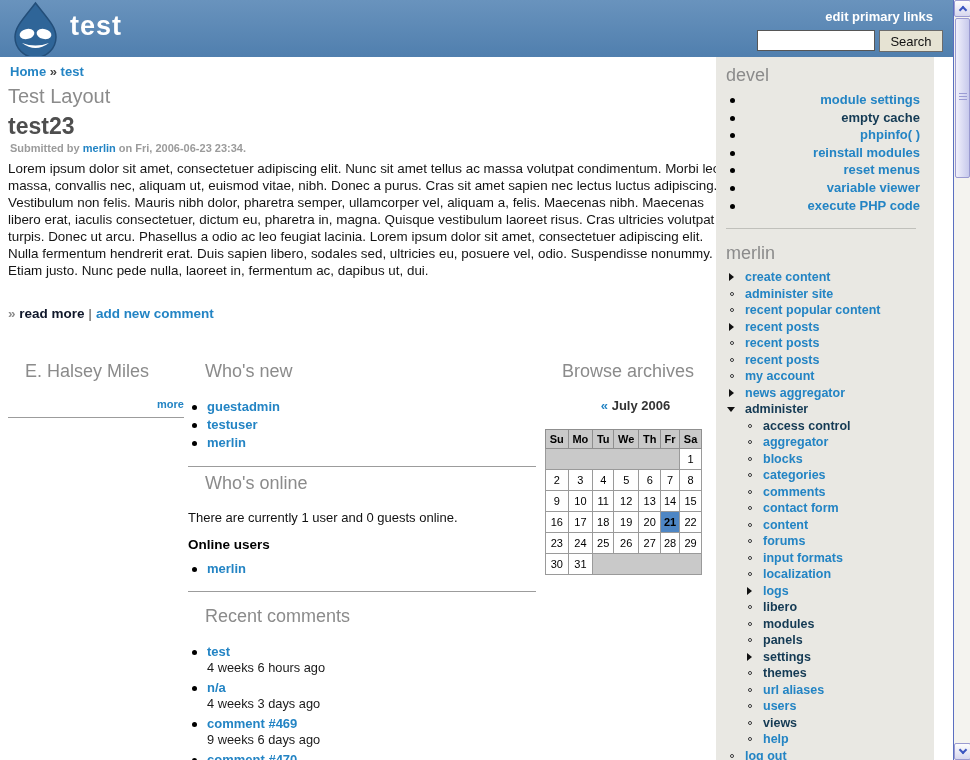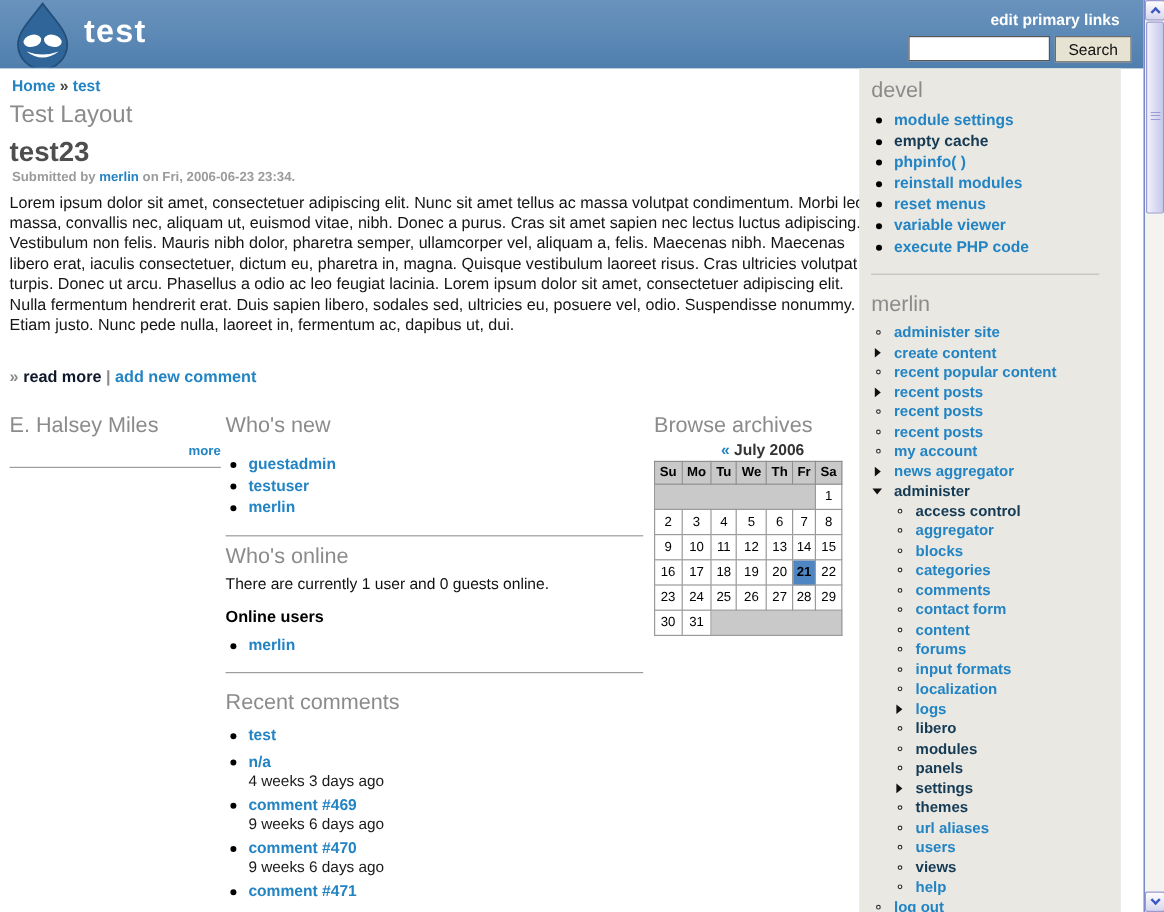--- a/index.html
+++ b/index.html
@@ -25,21 +25,21 @@
   #section-title { position:absolute; left:8px; top:85px; font-size:20px; color:#8b8b8b; }
   #node-title { position:absolute; left:8px; top:113px; font-size:23px; font-weight:bold; color:#4e4e4e; }
   #submitted { position:absolute; left:10px; top:142px; font-size:11px; color:#9b9b9b; font-weight:bold; }
   #submitted a { font-size:11px; }
   #node-body { position:absolute; left:8px; top:160px; width:724px; font-size:13.4px; line-height:17px; color:#151515; }
   #node-links { position:absolute; left:8px; top:306px; font-size:13.5px; font-weight:bold; }
   #node-links .marker, #node-links .sep { color:#8a8a8a; }
   #node-links .read-more { color:#0f172a; }
 
   
-  h2.sec { font-size:18px; font-weight:normal; color:#8b8b8b; margin:0; line-height:20px; }
+  h2.sec { font-size:18px; font-weight:normal; color:#8b8b8b; margin:17px; line-height:20px; }
   ul.plain { list-style:none; margin:0; padding:0; }
   ul.plain li { position:relative; padding-left:19px; line-height:18px; font-size:13px; }
   .b { position:absolute; display:inline-block; }
   .b.disc { left:4px; top:7px; width:5px; height:5px; background:#000; border-radius:50%; }
   .b.circle { left:4px; top:6px; width:4px; height:4px; background:#fff; border:1px solid #333; border-radius:50%; }
   .b.collapsed { left:3px; top:4px; width:0; height:0; border-left:5px solid #111;
                  border-top:4px solid transparent; border-bottom:4px solid transparent; }
   .b.expanded { left:1px; top:6px; width:0; height:0; border-top:5px solid #111;
                 border-left:4px solid transparent; border-right:4px solid transparent; }
   hr.rule { border:none; border-top:1px solid #9c9c9c; margin:0; }
@@ -56,36 +56,36 @@
   #online-list { margin-top:8px; }
   #recent-h { margin-top:14px; }
   #comment-list { margin-top:9px; }
   #comment-list li { margin-bottom:4px; }
   #comment-list .ago { font-weight:normal; font-size:12.8px; color:#1a1a1a; line-height:14px; }
   #comment-list a { line-height:15px; display:inline-block; }
 
   
   #cal-col { position:absolute; left:545px; top:344px; width:181px; }
   #cal-caption { text-align:center; font-size:13px; margin-top:3px; color:#333; font-weight:bold; }
-  #cal-table { border-collapse:collapse; width:157px; margin-top:2px; font-size:11px;
+  #cal-table { border-collapse:collapse; width:157px; margin-top:16px; font-size:11px;
                border:1px solid #8f8f8f; }
   #cal-table th { background:#c9c9c9; border:1px solid #8f8f8f; font-size:11px; height:19px;
                   color:#000; padding:0 2px; }
   #cal-table td { background:#fff; border:1px solid #9a9a9a; text-align:center; height:21px;
                   color:#000; padding:0; }
   #cal-table td.empty { background:#c9c9c9; }
   #cal-table td.selected { background:#4e86c4; font-weight:bold; }
 
   
   #sidebar { position:absolute; left:716px; top:57px; width:218px; height:728px;
              background:#e9e8e3; padding:6px 14px 0 10px; }
   #sidebar h2.sec { margin:2px 0 6px; }
   #sidebar h2.merlin-title { margin-top:14px; }
   #sidebar ul.plain li { font-weight:bold; }
-  #sidebar ul.devel li { line-height:17.6px; font-size:13px; }
+  #sidebar ul.devel li { line-height:17.6px; font-size:13px;text-align:right; }
   #sidebar ul.menu li { line-height:16.5px; font-size:12.5px; }
   #sidebar ul.menu li.d1 { margin-left:18px; }
   #sidebar hr.rule { border-top:1px solid #c0c0bb; margin:14px 4px 0 0; }
 
   
   #scrollbar { position:absolute; right:0; top:0; width:17px; height:760px; background:#f4f3ef;
                border-left:1px solid #5a6fc0; }
   .sb-btn { position:absolute; left:0; width:17px; height:17px; background:linear-gradient(#fdfdfd,#d7d7ee);
             border:1px solid #9a9ad0; border-radius:2px; cursor:pointer; }
   #sb-up { top:0; } #sb-down { bottom:0; }
@@ -155,21 +155,21 @@
     <hr class="rule">
     <h2 class="sec" style="margin-top:6px">Who's online</h2>
     <p id="whos-online-status">There are currently 1 user and 0 guests online.</p>
     <h3 id="online-users-h">Online users</h3>
     <ul class="plain" id="online-list">
         <li><span class="b disc"></span><a>merlin</a></li>
       </ul>
     <hr class="rule" style="margin-top:13px">
     <h2 class="sec" id="recent-h">Recent comments</h2>
     <ul class="plain" id="comment-list">
-        <li><span class="b disc"></span><a>test</a></li>
+        <li><span class="b disc"></span><a>test</a><div class="ago">4 weeks 6 hours ago</div></li>
         <li><span class="b disc"></span><a>n/a</a><div class="ago">4 weeks 3 days ago</div></li>
         <li><span class="b disc"></span><a>comment #469</a><div class="ago">9 weeks 6 days ago</div></li>
         <li><span class="b disc"></span><a>comment #470</a><div class="ago">9 weeks 6 days ago</div></li>
         <li><span class="b disc"></span><a>comment #471</a></li>
       </ul>
   </div>
 
   <div id="cal-col">
     <h2 class="sec">Browse archives</h2>
     <div id="cal-caption">
@@ -245,22 +245,22 @@
         <li class="visited"><span class="b disc"></span><a>empty cache</a></li>
         <li><span class="b disc"></span><a>phpinfo( )</a></li>
         <li><span class="b disc"></span><a>reinstall modules</a></li>
         <li><span class="b disc"></span><a>reset menus</a></li>
         <li><span class="b disc"></span><a>variable viewer</a></li>
         <li><span class="b disc"></span><a>execute PHP code</a></li>
       </ul>
       <hr class="rule">
       <h2 class="sec merlin-title">merlin</h2>
       <ul class="plain menu">
+        <li><span class="b collapsed"></span><a>create content</a></li>
         <li><span class="b circle"></span><a>administer site</a></li>
-        <li><span class="b collapsed"></span><a>create content</a></li>
         <li><span class="b circle"></span><a>recent popular content</a></li>
         <li><span class="b collapsed"></span><a>recent posts</a></li>
         <li><span class="b circle"></span><a>recent posts</a></li>
         <li><span class="b circle"></span><a>recent posts</a></li>
         <li><span class="b circle"></span><a>my account</a></li>
         <li><span class="b collapsed"></span><a>news aggregator</a></li>
         <li class="visited"><span class="b expanded"></span><a>administer</a></li>
         <li class="d1 visited"><span class="b circle"></span><a>access control</a></li>
         <li class="d1 "><span class="b circle"></span><a>aggregator</a></li>
         <li class="d1 "><span class="b circle"></span><a>blocks</a></li>

